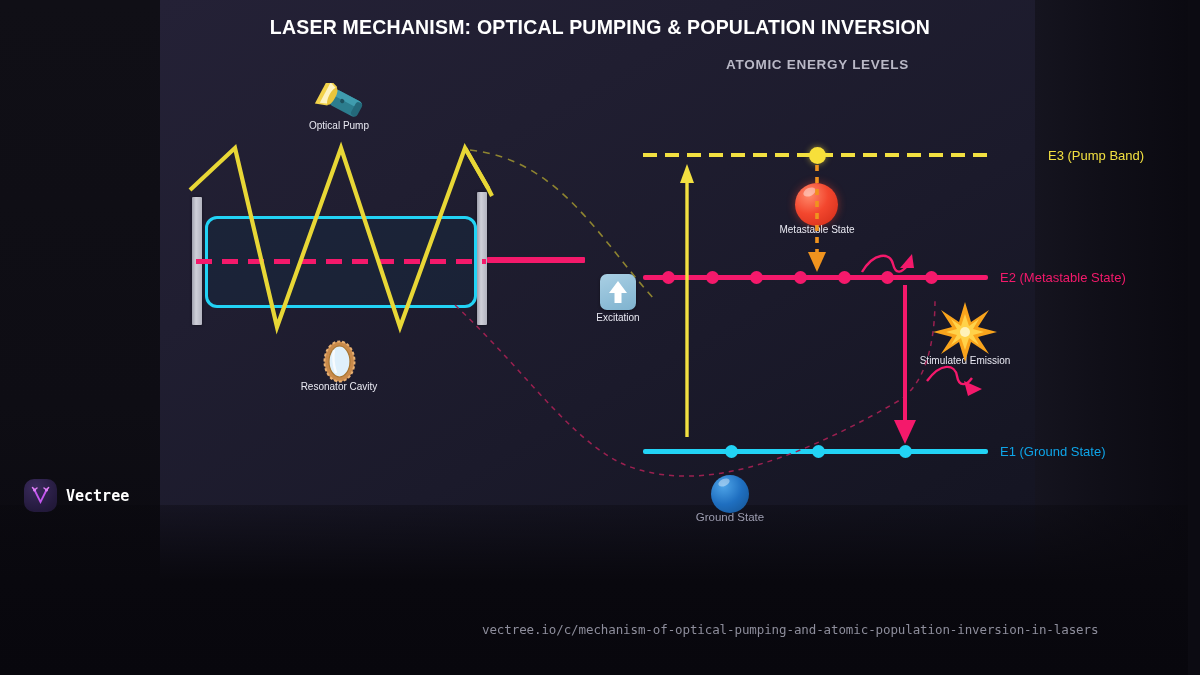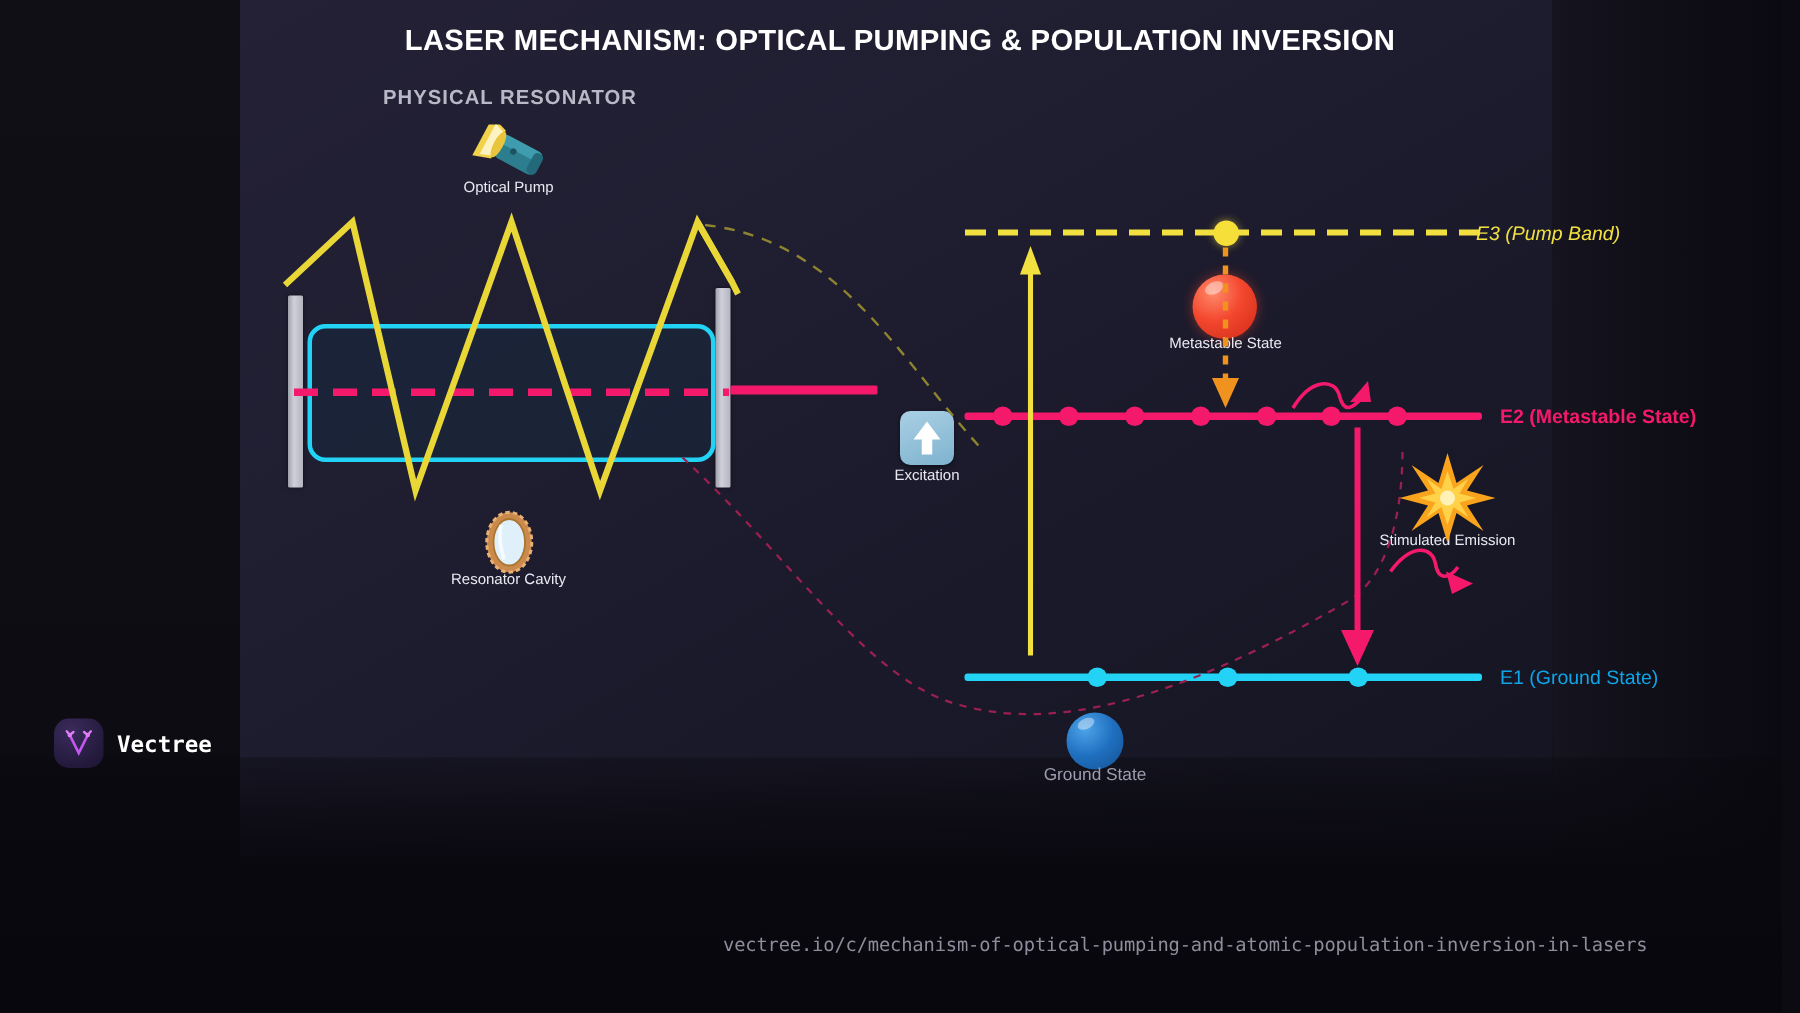--- a/index.html
+++ b/index.html
@@ -63,21 +63,21 @@
   .sphere.ground{left:711px;top:475px;width:38px;height:38px;
       background:radial-gradient(circle at 33% 28%,#4ea4e8 0%,#1f6fc0 50%,#14518f 100%);}
   .sphere.ground:after{content:"";position:absolute;left:7px;top:4px;width:12px;height:7px;
       border-radius:50%;background:rgba(255,255,255,.40);transform:rotate(-25deg);}
 
   
   .exc{position:absolute;left:600px;top:274px;width:36px;height:36px;border-radius:7px;
       background:linear-gradient(160deg,#a9cfe4,#7fb3cf);box-shadow:0 1px 3px rgba(0,0,0,.45);}
 
   
-  .brand{position:absolute;left:24px;top:479px;display:flex;align-items:center;gap:9px;margin-left:12px;}
+  .brand{position:absolute;left:24px;top:479px;display:flex;align-items:center;gap:9px;}
   .brand-logo{width:33px;height:33px;border-radius:10px;
       background:radial-gradient(circle at 35% 25%,#3a2b5c,#241a3d 70%,#1d1633 100%);
       display:flex;align-items:center;justify-content:center;}
   .brand-name{color:#ffffff;font-size:15px;font-weight:bold;
       font-family:"DejaVu Sans Mono","Liberation Mono",monospace;}
   .caption{position:absolute;left:22px;top:515px;width:470px;color:#ffffff;
       font-family:"DejaVu Sans Mono","Liberation Mono",monospace;
       font-size:30px;font-weight:bold;line-height:1.34;letter-spacing:-.4px;}
   .url{position:absolute;left:482px;top:622px;color:#8d8d9b;font-size:12.5px;
       font-family:"DejaVu Sans Mono","Liberation Mono",monospace;letter-spacing:-.1px;}
@@ -89,21 +89,21 @@
 
 <div id="stage">
 
   <div class="bg-outer"></div>
   <div class="bg-leftcol"></div>
   <div class="bg-inner"></div>
   <div class="bg-fade-r"></div>
   <div class="bg-bottom"></div>
 
   <div class="title">LASER MECHANISM: OPTICAL PUMPING &amp; POPULATION INVERSION</div>
-  <div class="subhead left">PHYSICAL RESONATOR</div>
+  <div class="subhead right">ATOMIC ENERGY LEVELS</div>
 
   <div class="mirror" style="left:192px;top:197px;height:128px;"></div>
   <div class="mirror" style="left:477px;top:192px;height:133px;"></div>
   <div class="cavity"></div>
   <div class="beam-dash"></div>
   <div class="beam-out"></div>
 
   <div class="flash">
     <svg width="58" height="36" viewBox="0 0 58 36">
       <g transform="rotate(28 29 18)">
@@ -127,22 +127,22 @@
       <ellipse cx="16.5" cy="21.5" rx="10.5" ry="15.5" fill="none" stroke="#a9752f" stroke-width="1.2"></ellipse>
       <path d="M11 10 Q9 20 13 33" stroke="#ffffff" stroke-width="2.4" fill="none" opacity=".75"></path>
     </svg>
   </div>
   <div class="label-sm" style="left:249px;top:381px;width:180px;">Resonator Cavity</div>
 
   <div class="e3line"></div>
   <div class="e2line"></div>
   <div class="e1line"></div>
 
-  <div class="lvl-label" style="left:984px;top:148px;color:#f2e041;font-style:italic;">E3 (Pump Band)</div>
-  <div class="lvl-label" style="left:1000px;top:270px;color:#f4196b;font-weight:bold;">E2 (Metastable State)</div>
+  <div class="lvl-label" style="left:1048px;top:148px;color:#f2e041;">E3 (Pump Band)</div>
+  <div class="lvl-label" style="left:1000px;top:270px;color:#f4196b;">E2 (Metastable State)</div>
   <div class="lvl-label" style="left:1000px;top:444px;color:#0ea5e9;">E1 (Ground State)</div>
 
   <div class="dot dot-e3"></div>
   <div class="dot dot-e2" style="left:662px;"></div>
   <div class="dot dot-e2" style="left:706px;"></div>
   <div class="dot dot-e2" style="left:750px;"></div>
   <div class="dot dot-e2" style="left:794px;"></div>
   <div class="dot dot-e2" style="left:838px;"></div>
   <div class="dot dot-e2" style="left:881px;"></div>
   <div class="dot dot-e2" style="left:925px;"></div>

